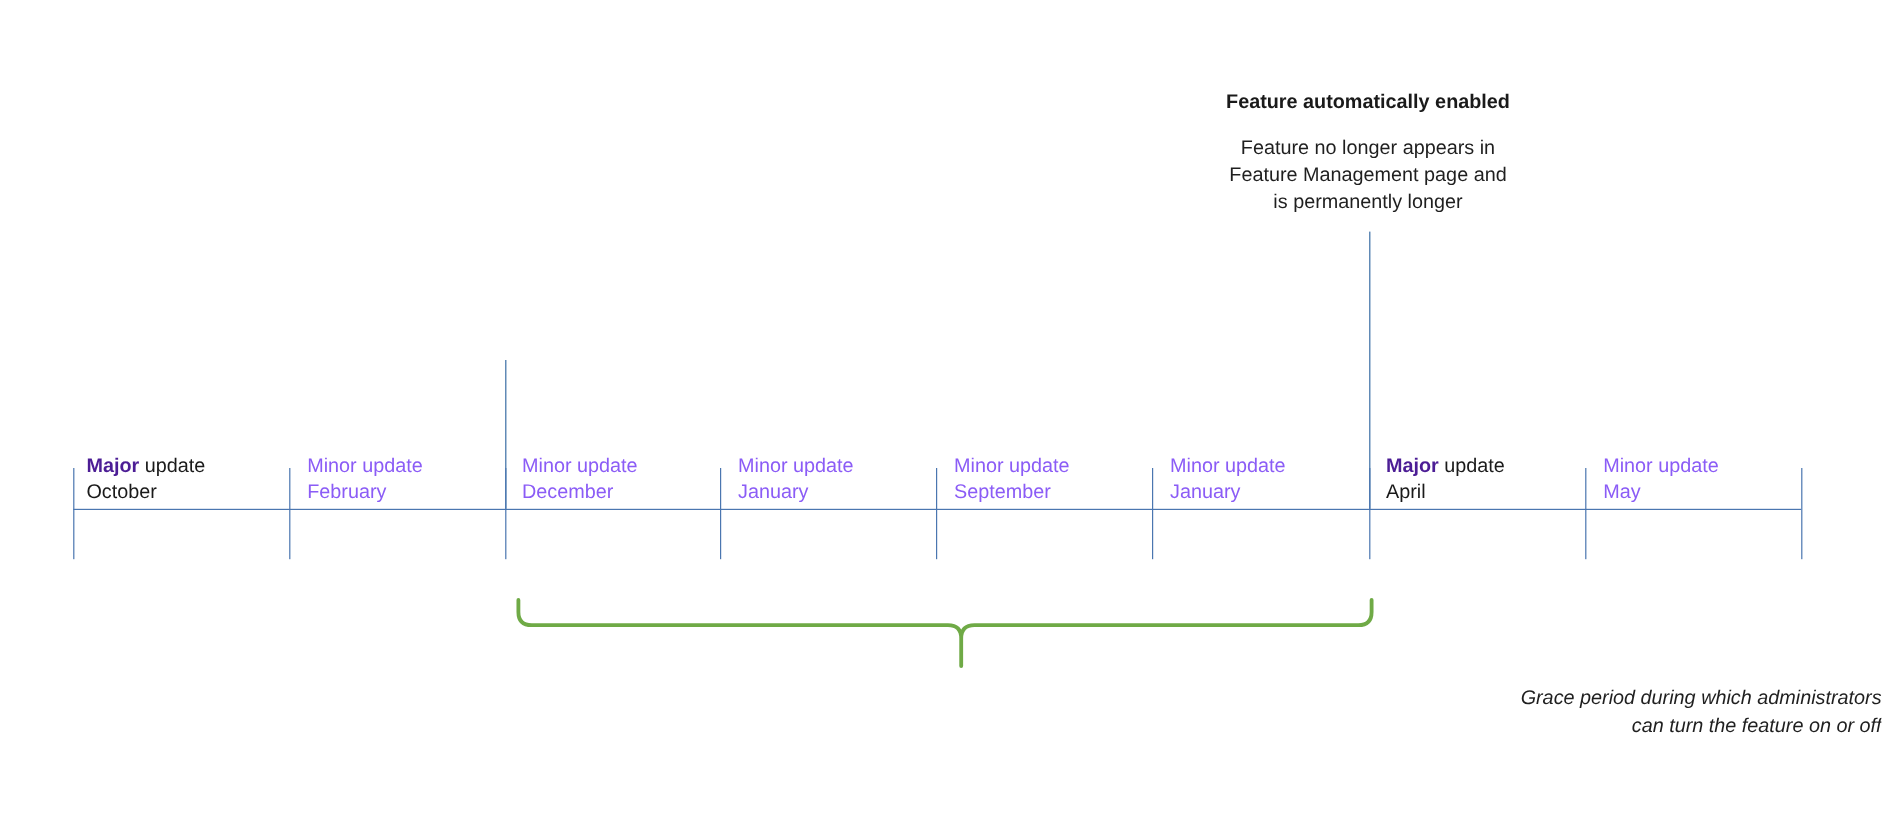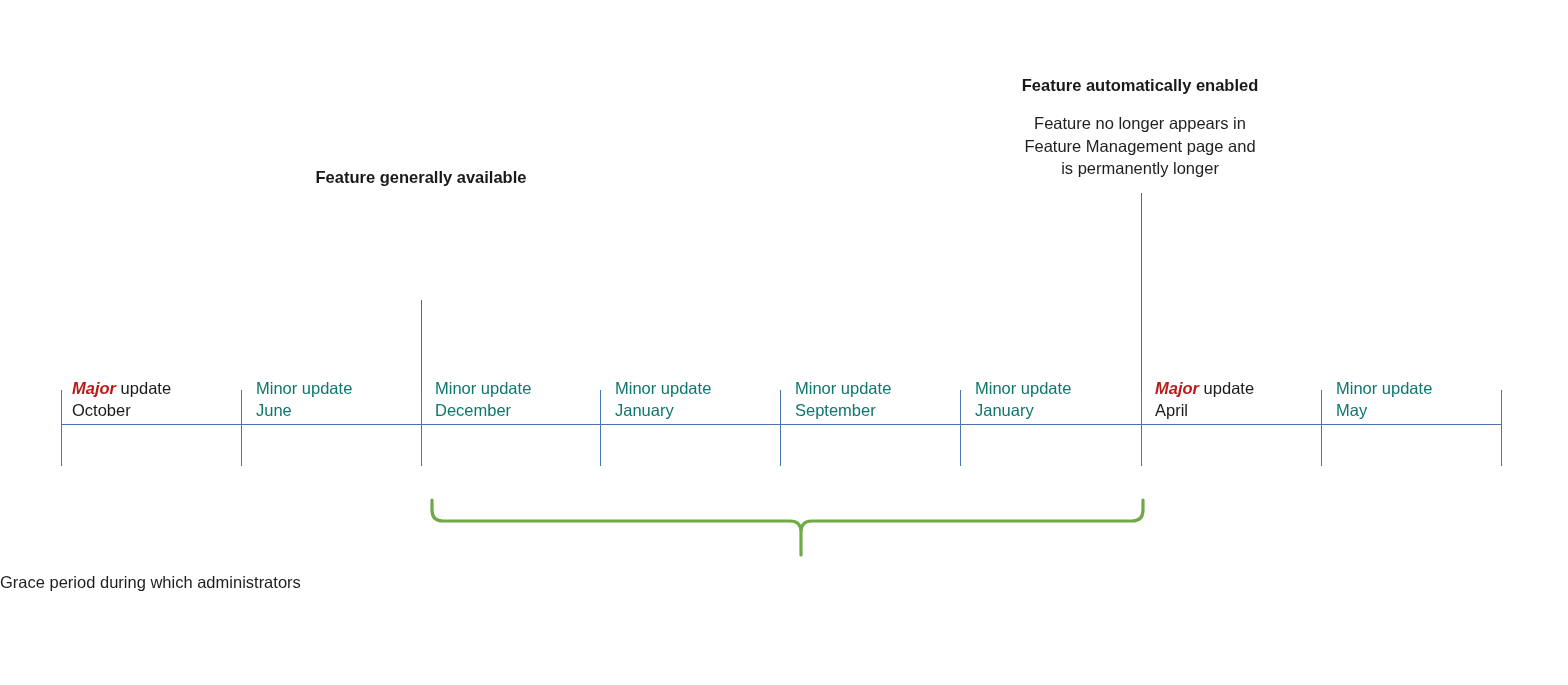--- a/index.html
+++ b/index.html
@@ -47,29 +47,28 @@
     line-height: 22px;
     white-space: nowrap;
   }
   .seg-label .kind {
     display: block;
   }
   .seg-label .month {
     display: block;
   }
   .seg-label.minor {
-    color: #0f766e;
+    color: #8b5cf6;
   }
   .seg-label.major {
     color: #1a1a1a;
   }
   .seg-label.major .kind b {
     font-weight: 700;
-    color: #b91c1c;
-    font-style: italic;
+    color: #4c1d95;
   }
   .seg-label .kind b {
     font-weight: 700;
   }
 
   
   .callout {
     position: absolute;
     text-align: center;
   }
@@ -104,24 +103,25 @@
   }
   .brace-wrap svg {
     display: block;
   }
 
   .brace-caption {
     position: absolute;
     top: 571px;
     left: 0;
     width: 1568px;
-    text-align: left;
+    text-align: right;
     font-size: 16.5px;
     line-height: 22.5px;
     color: #1f1f1f;
+    font-style: italic;
   }
   .brace-caption span {
     display: block;
   }
 </style>
 </head>
 <body>
 
 <div id="canvas">
 
@@ -129,21 +129,20 @@
     <p class="callout-title">Feature automatically enabled</p>
     <p class="callout-body">
       <span>Feature no longer appears in</span><br>
       <span>Feature Management page and</span><br>
       <span>is permanently longer</span>
     </p>
   </div>
   <div class="connector" style="left:1141px; top:193px; height:231px;"></div>
 
   <div class="callout" style="left:271px; top:166px; width:300px;">
-    <p class="callout-title">Feature generally available</p>
   </div>
   <div class="connector" style="left:421px; top:300px; height:124px;"></div>
 
   <div class="axis-line axis-h"></div>
 
   <div class="tick" style="left:61px;"></div>
   <div class="tick" style="left:241px;"></div>
   <div class="tick" style="left:421px;"></div>
   <div class="tick" style="left:600px;"></div>
   <div class="tick" style="left:780px;"></div>
@@ -152,21 +151,21 @@
   <div class="tick" style="left:1321px;"></div>
   <div class="tick" style="left:1501px;"></div>
 
   <div class="seg-label major" style="left:72px;">
     <span class="kind"><b>Major</b><span> update</span></span>
     <span class="month">October</span>
   </div>
 
   <div class="seg-label minor" style="left:256px;">
     <span class="kind"><b></b><span>Minor update</span></span>
-    <span class="month">June</span>
+    <span class="month">February</span>
   </div>
 
   <div class="seg-label minor" style="left:435px;">
     <span class="kind"><b></b><span>Minor update</span></span>
     <span class="month">December</span>
   </div>
 
   <div class="seg-label minor" style="left:615px;">
     <span class="kind"><b></b><span>Minor update</span></span>
     <span class="month">January</span>
@@ -193,15 +192,16 @@
   </div>
 
   <div class="brace-wrap">
     <svg width="725" height="70" viewBox="0 0 725 70" fill="none" xmlns="http://www.w3.org/2000/svg">
       <path d="M7 8 L7 18 Q7 29 18 29 L365 29 Q376 29 376 40 L376 63 L376 40 Q376 29 387 29 L707 29 Q718 29 718 18 L718 8" stroke="#6faa46" stroke-width="3.2" stroke-linecap="round" stroke-linejoin="round" fill="none"></path>
     </svg>
   </div>
 
   <div class="brace-caption">
     <span>Grace period during which administrators</span>
+    <span>can turn the feature on or off</span>
   </div>
 
 </div>
 
 </body></html>

